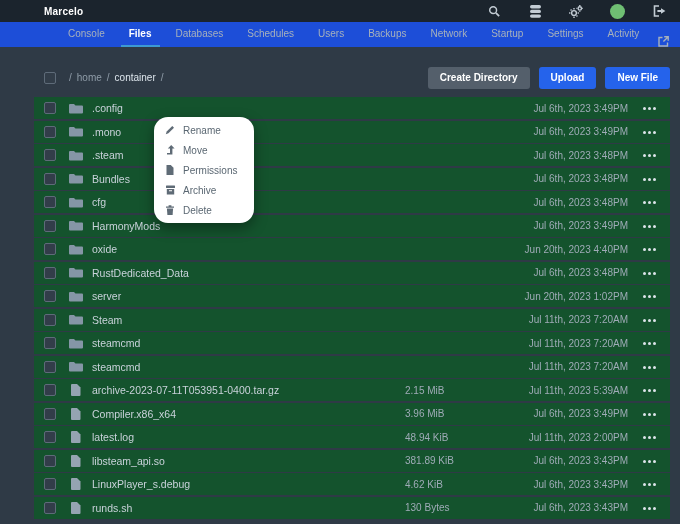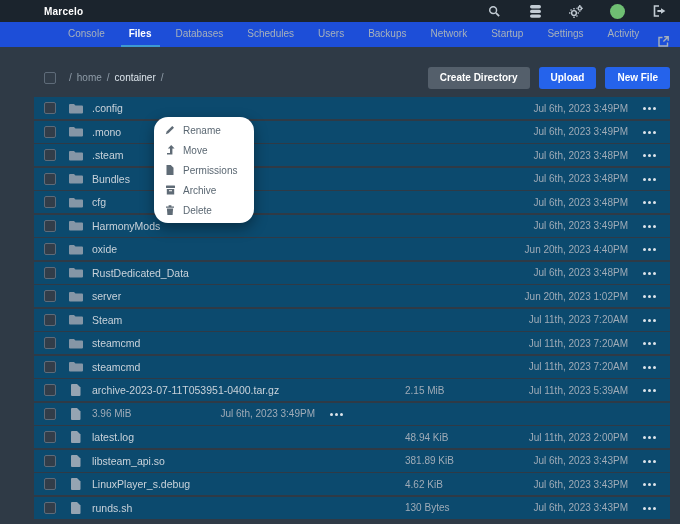--- a/index.html
+++ b/index.html
@@ -26,21 +26,21 @@
   .toolbar .cb { margin-left:10px; }
   .bc { display:flex; align-items:center; gap:5px; margin-left:13px; font-size:10px; color:#8f9ca8; }
   .bc-item.current { color:#dde5ec; }
   .toolbar-buttons { margin-left:auto; display:flex; gap:9px; }
   .btn { height:22px; padding:0 12px; border:none; border-radius:3px; font-size:10px; font-weight:bold; color:#fff; font-family:inherit; cursor:pointer; }
   .btn.gray { background:#545f6b; }
   .btn.blue { background:#2563eb; }
 
   
   .file-list { position:absolute; top:97px; left:34px; right:10px; display:flex; flex-direction:column; gap:1.5px; }
-  .row { height:22px; background:#0c4a6e; display:flex; align-items:center; padding-left:10px; }
+  .row { height:22px; background:#14532d; display:flex; align-items:center; padding-left:10px; }
   .row .cb { margin-right:12px; }
   .ficon { width:16px; display:flex; justify-content:center; margin-right:8px; flex:none; }
   .fname { flex:1; font-size:10.5px; color:#c9d2da; white-space:nowrap; overflow:hidden; }
   .fsize { width:95px; text-align:left; font-size:10px; color:#9fabb7; flex:none; }
   .fdate { width:128px; text-align:right; font-size:10px; color:#9fabb7; flex:none; }
   .dots { width:42px; text-align:center; flex:none; cursor:pointer; }
   .dots i { width:3px; height:3px; border-radius:50%; background:#dde4ea; display:inline-block; margin:0 1px; vertical-align:middle; }
 
   
   .context-menu { position:absolute; top:117px; left:154px; width:100px; background:#ffffff; border-radius:14px; box-shadow:0 5px 14px rgba(0,0,0,.38); padding:3px 0; z-index:10; }
@@ -290,20 +290,21 @@
         <span class="fdate">Jul 11th, 2023 5:39AM</span>
         <span class="dots"><i></i><i></i><i></i></span>
       </div>
       <div class="row">
         <span class="cb"></span>
         <span class="ficon">
           <svg width="10" height="12" viewBox="0 0 10 12">
             <path d="M1 0 H6 L9.5 3.5 V11 Q9.5 12 8.5 12 H1 Q0 12 0 11 V1 Q0 0 1 0 Z" fill="#95a4b2"></path>
           </svg>
         </span>
+        <span class="fname">Compiler.x86_x64</span>
         <span class="fsize">3.96 MiB</span>
         <span class="fdate">Jul 6th, 2023 3:49PM</span>
         <span class="dots"><i></i><i></i><i></i></span>
       </div>
       <div class="row">
         <span class="cb"></span>
         <span class="ficon">
           <svg width="10" height="12" viewBox="0 0 10 12">
             <path d="M1 0 H6 L9.5 3.5 V11 Q9.5 12 8.5 12 H1 Q0 12 0 11 V1 Q0 0 1 0 Z" fill="#95a4b2"></path>
           </svg>

